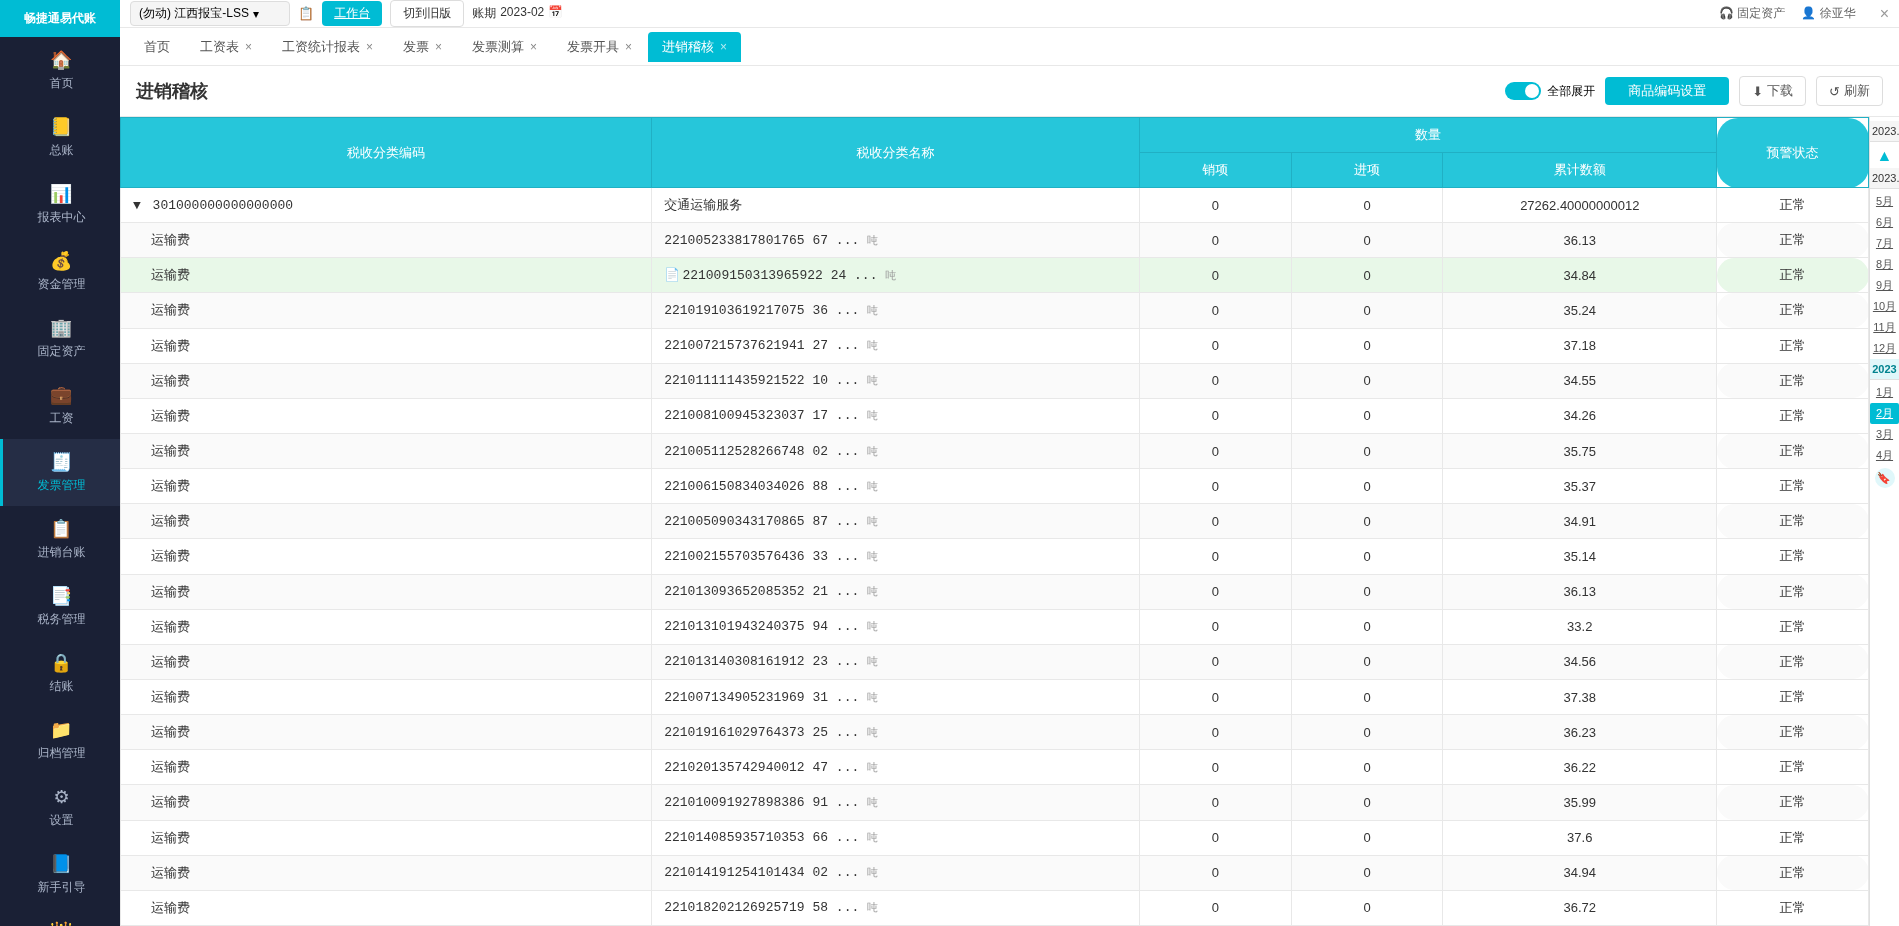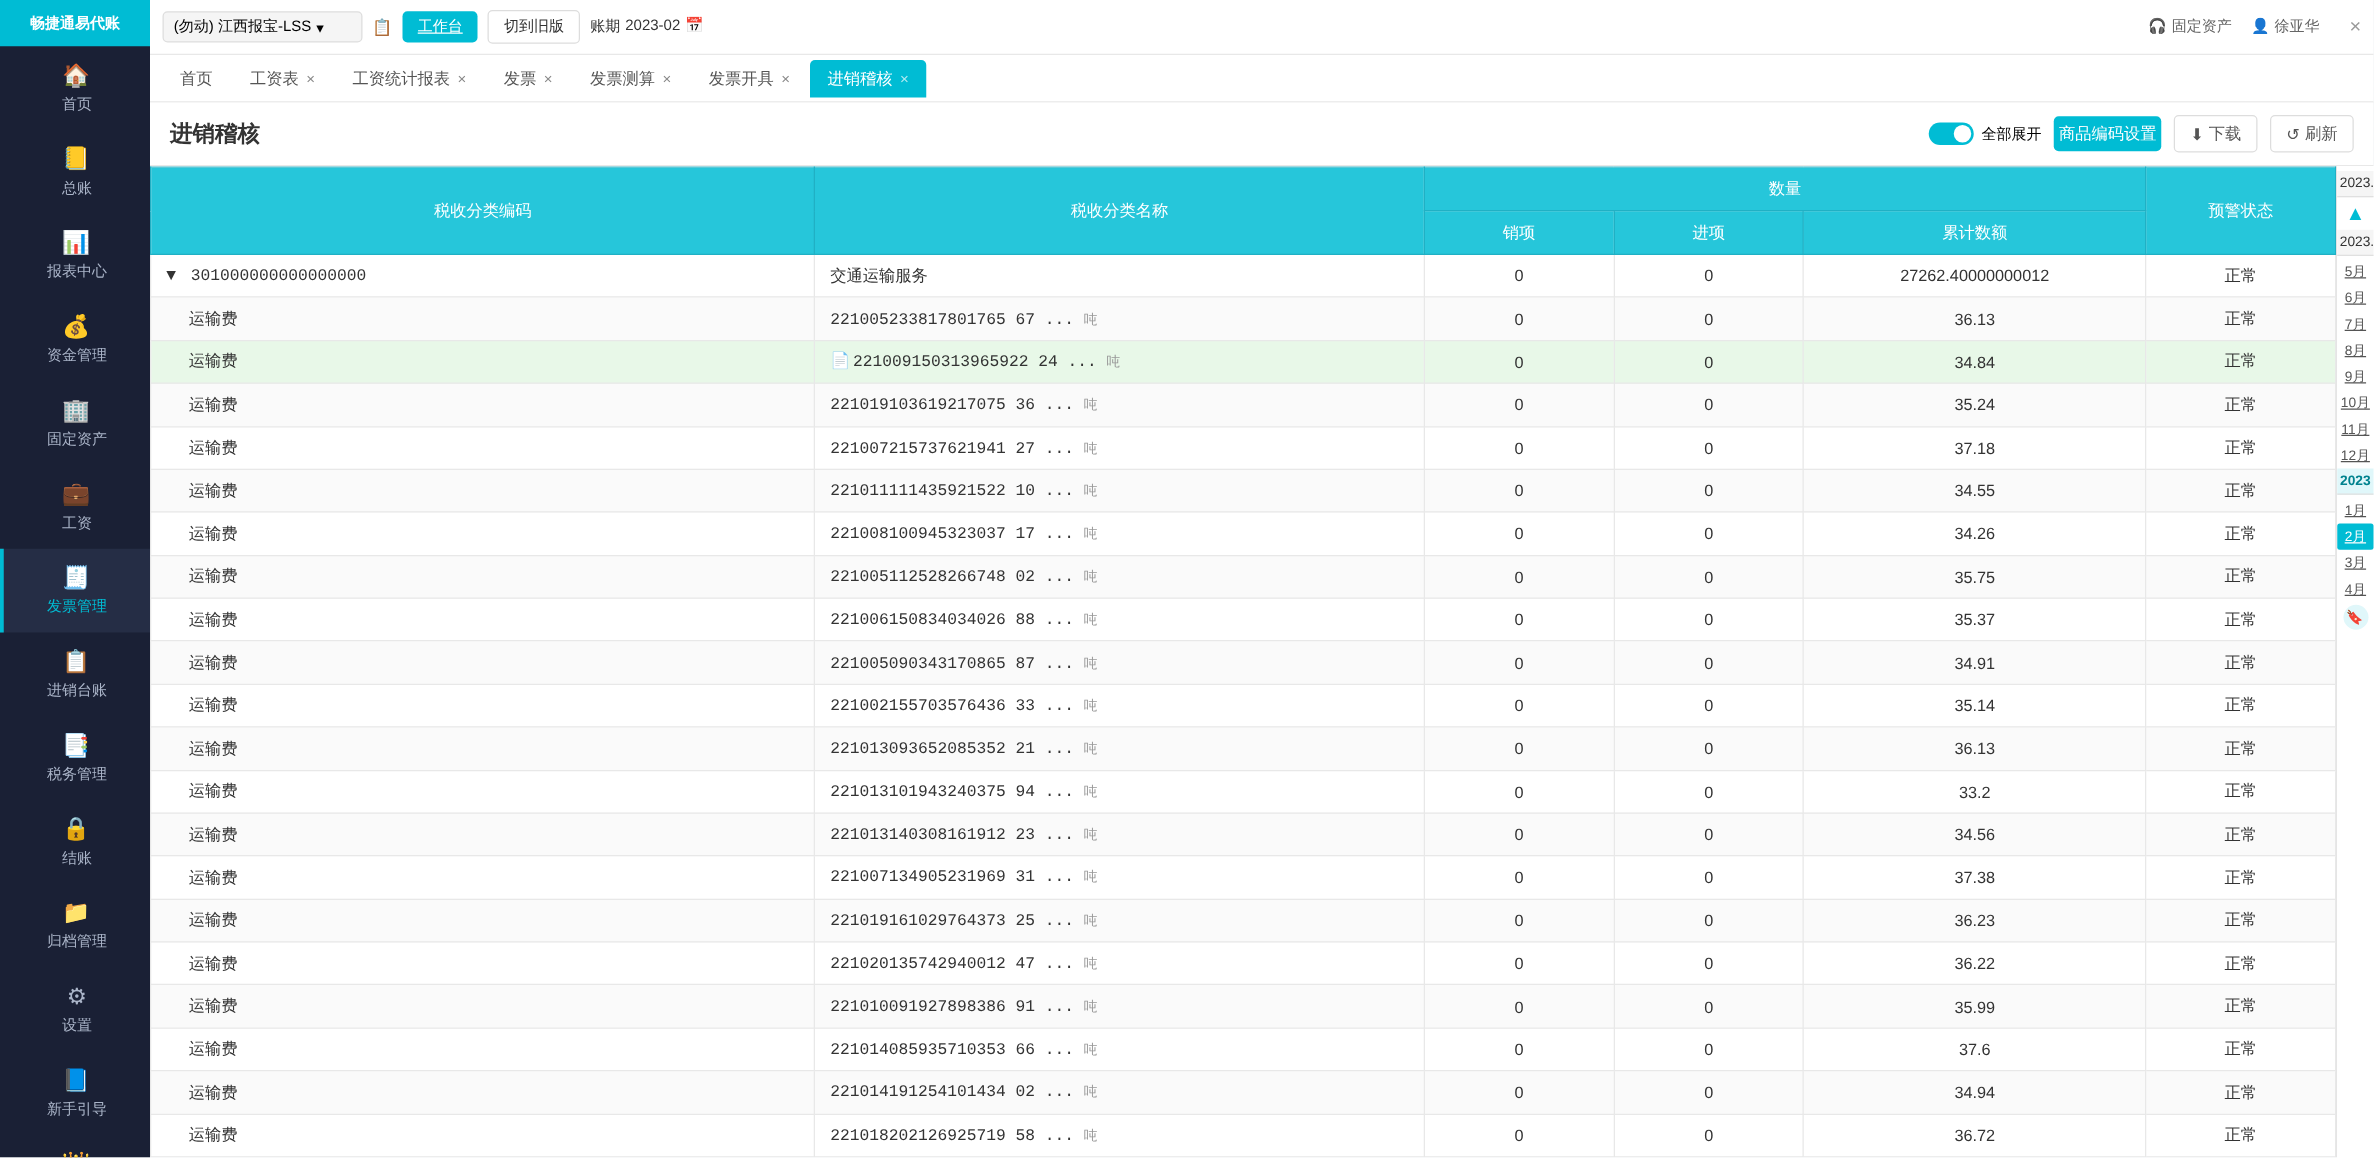--- a/index.html
+++ b/index.html
@@ -44,21 +44,21 @@
     .main-area {
       flex: 1;
       display: flex;
       flex-direction: column;
       overflow: hidden;
     }
 
     
     .topbar {
       background: #fff;
-      height: 44px;
+      height: 28px;
       display: flex;
       align-items: center;
       padding: 0 10px;
       border-bottom: 1px solid #e8e8e8;
       gap: 8px;
       flex-shrink: 0;
     }
     .topbar-company {
       display: flex;
       align-items: center;
@@ -192,21 +192,21 @@
       background: white;
       border-radius: 50%;
       top: 2px;
       right: 2px;
     }
     .btn-teal {
       background: #00bcd4;
       color: white;
       border: none;
       border-radius: 4px;
-      padding: 5px 4px;
+      padding: 5px 23px;
       font-size: 13px;
       cursor: pointer;
     }
     .btn-outline-gray {
       background: white;
       color: #555;
       border: 1px solid #ddd;
       border-radius: 4px;
       padding: 5px 12px;
       font-size: 13px;
@@ -244,21 +244,21 @@
       border: 1px solid #e8e8e8;
       color: #333;
       text-align: center;
     }
     .data-table tbody tr:nth-child(even) { background: #fafafa; }
     .data-table tbody tr.highlighted { background: #e8f8e8; }
     .data-table .text-left { text-align: left; font-family: Liberation Mono, monospace; }
     .col-code { min-width: 280px; text-align: left; margin-top: 17px; }
     .col-name { min-width: 140px; text-align: left; }
     .col-num { min-width: 80px; }
-    .col-status { min-width: 80px; }
+    .col-status { min-width: 80px; border-radius: 21px; }
 
     
     .right-panel {
       width: 30px;
       background: #fff;
       border-left: 1px solid #e0e0e0;
       display: flex;
       flex-direction: column;
       align-items: center;
       padding: 4px 0;

